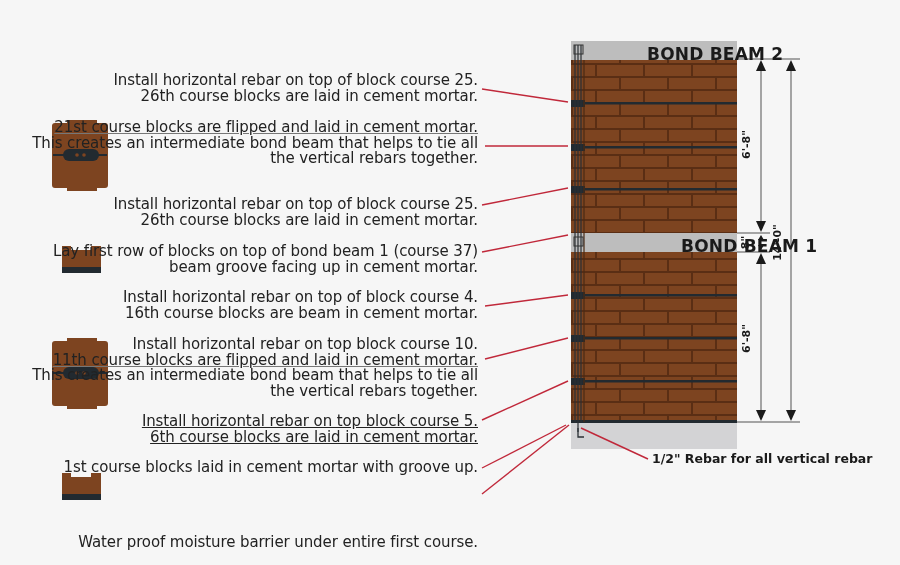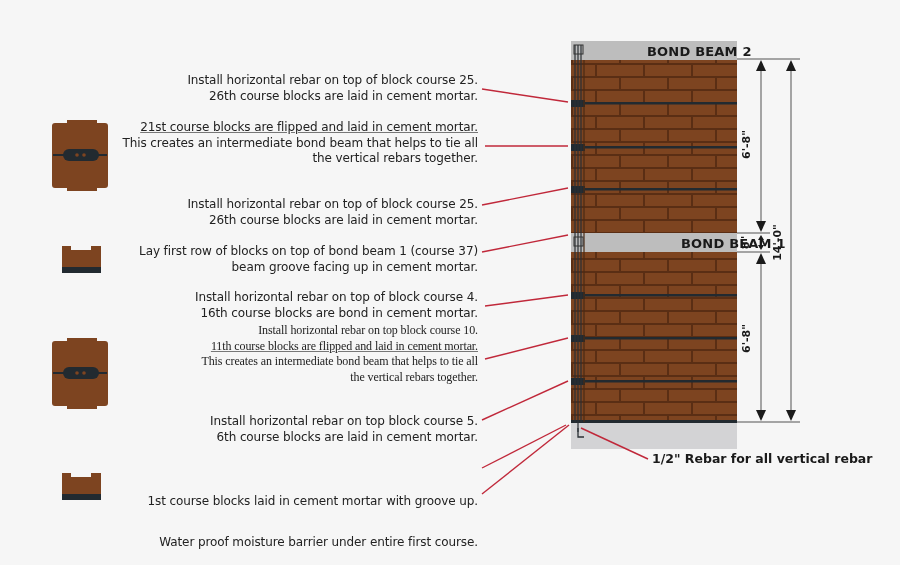--- a/index.html
+++ b/index.html
@@ -4,27 +4,27 @@
 <style>
   html, body { margin: 0; padding: 0; }
   body {
     width: 900px; height: 565px; background: #f6f6f6;
     position: relative; overflow: hidden;
     font-family: "DejaVu Sans", sans-serif;
     color: #222;
   }
   .note {
     position: absolute; right: 422px; text-align: right;
-    font-size: 12px; line-height: 15.5px; white-space: nowrap;
+    font-size: 15px; line-height: 15.5px; white-space: nowrap;
     letter-spacing: -0.1px;
   }
   .note .u { text-decoration: underline; text-decoration-color: #777; }
   .svg-layer { position: absolute; left: 0; top: 0; }
   .beam-label {
-    position: absolute; font-weight: bold; font-size: 13px; color: #1a1a1a;
+    position: absolute; font-weight: bold; font-size: 17px; color: #1a1a1a;
     letter-spacing: 0.2px;
   }
   .dim-label {
     position: absolute; font-weight: bold; font-size: 11px; color: #1a1a1a;
     transform: rotate(-90deg); transform-origin: center center; white-space: nowrap;
   }
   .rebar-label {
     position: absolute; left: 652px; top: 451px; font-weight: bold; font-size: 12.5px; color: #1a1a1a;
   }
 </style>
@@ -161,30 +161,30 @@
 <div class="note" style="top:197px;">
   <div>Install horizontal rebar on top of block course 25.</div>
   <div>26th course blocks are laid in cement mortar.</div>
 </div>
 <div class="note" style="top:244px;">
   <div>Lay first row of blocks on top of bond beam 1 (course 37)</div>
   <div>beam groove facing up in cement mortar.</div>
 </div>
 <div class="note" style="top:290px;">
   <div>Install horizontal rebar on top of block course 4.</div>
-  <div>16th course blocks are bond in cement mortar.</div>
+  <div>16th course blocks are beam in cement mortar.</div>
 </div>
-<div class="note" style="top:323px;font-family:Liberation Serif, serif;">
+<div class="note" style="top:337px;">
   <div>Install horizontal rebar on top block course 10.</div>
   <div class="u">11th course blocks are flipped and laid in cement mortar.</div>
   <div>This creates an intermediate bond beam that helps to tie all</div>
   <div>the vertical rebars together.</div>
 </div>
-<div class="note" style="top:414px;">
+<div class="note" style="top:414px;text-decoration:underline;">
   <div>Install horizontal rebar on top block course 5.</div>
   <div>6th course blocks are laid in cement mortar.</div>
 </div>
-<div class="note" style="top:460px;margin-top:34px;">
+<div class="note" style="top:460px;">
   <div>1st course blocks laid in cement mortar with groove up.</div>
 </div>
 <div class="note" style="top:492px;margin-top:43px;">
   <div>Water proof moisture barrier under entire first course.</div>
 </div>
 
 </body></html>

